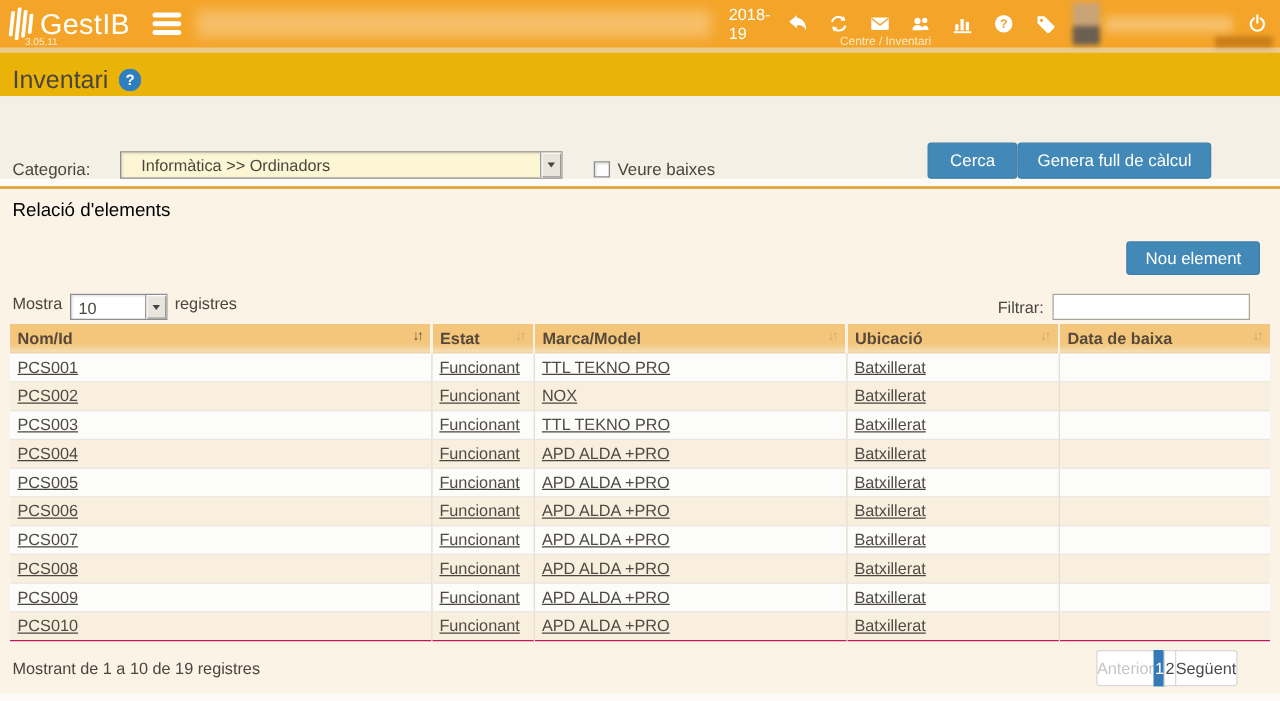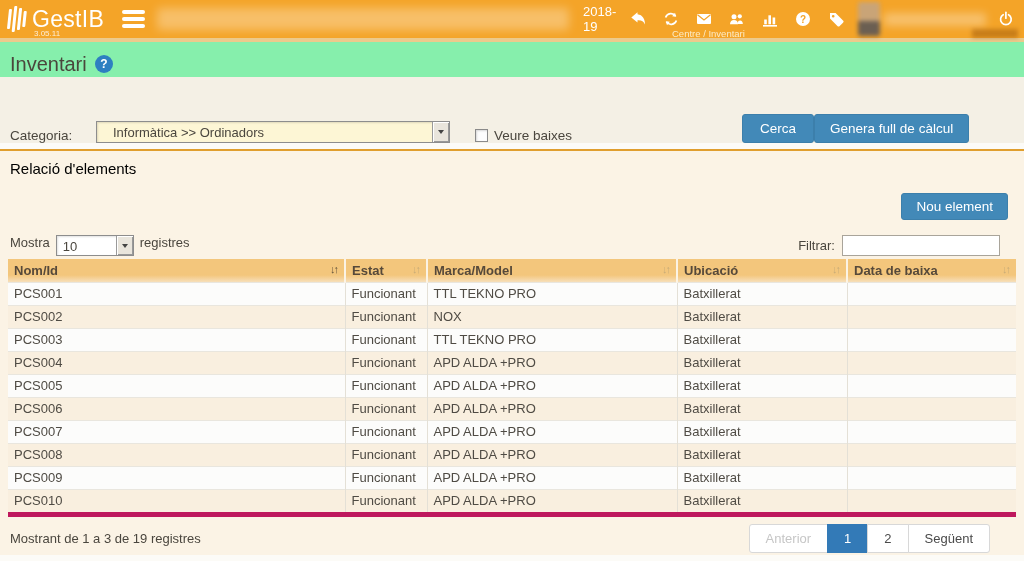--- a/index.html
+++ b/index.html
@@ -10,39 +10,39 @@
   .hdr { position:relative; height:42px; background:#F4A428; border-bottom:4px solid #ECCA8C;
          display:flex; align-items:center; color:#fff; }
   .logo-wrap { display:flex; align-items:center; margin-left:8px; position:relative; cursor:pointer; }
   .logo-bars { display:flex; gap:2px; transform:skewX(-6deg); margin-right:6px; }
   .logo-bars i { display:block; width:3px; background:#fff; border-radius:1px; }
   .logo-bars i:nth-child(1){height:20px; margin-top:3px;}
   .logo-bars i:nth-child(2){height:26px;}
   .logo-bars i:nth-child(3){height:22px; margin-top:2px;}
   .logo-bars i:nth-child(4){height:16px; margin-top:5px;}
   .logo-text { font-size:23px; font-weight:normal; letter-spacing:.3px; }
-  .logo-ver { position:absolute; left:26px; top:23px; font-size:8px; color:rgba(255,255,255,.8); }
+  .logo-ver { position:absolute; left:12px; top:23px; font-size:8px; color:rgba(255,255,255,.8); }
   .burger { margin-left:18px; cursor:pointer; }
   .burger i { display:block; width:23px; height:3.5px; background:#fff; border-radius:2px; margin:3.5px 0; }
   .censor-school { margin-left:12px; width:418px; height:22px; border-radius:3px;
                    background:rgba(255,255,255,.30); filter:blur(5px); }
   .year { margin-left:14px; font-size:13px; }
   .hdr-icons { display:flex; align-items:center; gap:17px; margin-left:auto; margin-right:10px; }
   .hdr-icons .ic { width:16px; height:16px; cursor:pointer; display:block; }
   .avatar-box { width:22px; height:34px; border-radius:2px; margin:0 4px;
                 background:linear-gradient(#C9A477 55%, #6B5F52 55%); filter:blur(2px); cursor:pointer; }
   .censor-name { width:104px; height:13px; background:rgba(255,255,255,.32); filter:blur(4px);
                  border-radius:2px; margin-right:12px; }
   .power { margin-right:10px; }
   .crumb { position:absolute; left:672px; top:28px; font-size:9.5px; color:#FCEBC6; cursor:pointer; }
   .censor-mini { position:absolute; right:6px; top:29px; width:46px; height:9px;
                  background:rgba(130,64,0,.38); filter:blur(2px); }
 
   
-  .page-head { height:35px; background:#86efac; padding:9px 0 0 10px; display:flex; align-items:center; gap:8px; }
+  .page-head { height:35px; background:#eab308; padding:9px 0 0 10px; display:flex; align-items:center; gap:8px; }
   .page-title { font-size:20px; color:#4A463C; }
   .help-badge { width:18px; height:18px; cursor:pointer; display:block; }
 
   
   .filter-band { height:66px; background:#F4F0E5; padding:13px 10px 0; display:flex; align-items:flex-end; }
   .f-label { font-size:13.5px; margin-top:5px; width:86px; }
   .classic-select { display:flex; height:22px; border:1px solid #8D8D8D; background:#FDF6D5;
                     box-shadow:inset 1px 1px 2px rgba(0,0,0,.12); cursor:pointer; }
   .cat-select { width:354px; }
   .classic-select .val { flex:1; font-size:13px; color:#4A463E; padding:3px 4px 0 16px;
@@ -84,26 +84,26 @@
              cursor:pointer; position:relative; }
   thead th + th { border-left:2px solid #FBF3E5; }
   .sort { position:absolute; right:5px; top:4px; font-size:11px; letter-spacing:-2px;
           color:#C9AC76; padding-right:2px; }
   th.sorted .sort { color:#66563C; }
   tbody td { padding:3px 6px 4px; height:22px; border-top:1px solid #E9E6DE; color:#4F4B44;
              white-space:nowrap; overflow:hidden; }
   tbody td + td { border-left:1px solid #E4E0D6; }
   tbody tr:nth-child(odd)  { background:#FCFCFB; }
   tbody tr:nth-child(even) { background:#F9EFDF; }
-  tbody { border-bottom:5px solid #be185d; }
+  tbody { border-bottom:1px solid #be185d;text-decoration:underline; }
 
   
   .tfoot { display:flex; align-items:center; margin-top:7px; padding:0 10px 0 10px; font-size:13px; }
   .paging { margin-left:auto; display:flex; margin-right:24px; }
-  .pg { border:1px solid #D8D8D8; background:#fff; padding:6px 16px; font-size:13px; color:#4A4A4A;
+  .pg { border:1px solid #D8D8D8; background:#fff; padding:6px 0; font-size:13px; color:#4A4A4A;
         margin-left:-1px; cursor:pointer; font-family:inherit; }
   .pg.first { border-radius:3px 0 0 3px; }
   .pg.last  { border-radius:0 3px 3px 0; }
   .pg.disabled { color:#C6C6C6; cursor:default; }
   .pg.active { background:#337AB7; border-color:#337AB7; color:#fff; }
 </style>
 </head>
 <body>
 
 <div class="hdr">
@@ -336,21 +336,21 @@
     <td>PCS010</td>
     <td>Funcionant</td>
     <td>APD ALDA +PRO</td>
     <td>Batxillerat</td>
     <td></td>
   </tr>
 </tbody>
   </table>
 
   <div class="tfoot">
-    <span>Mostrant de 1 a 3 de 19 registres</span>
+    <span>Mostrant de 1 a 10 de 19 registres</span>
     <div class="paging">
       <button class="pg first disabled">Anterior</button>
       <button class="pg active">1</button>
       <button class="pg">2</button>
       <button class="pg last">Següent</button>
     </div>
   </div>
 </div>
 
 </body></html>

